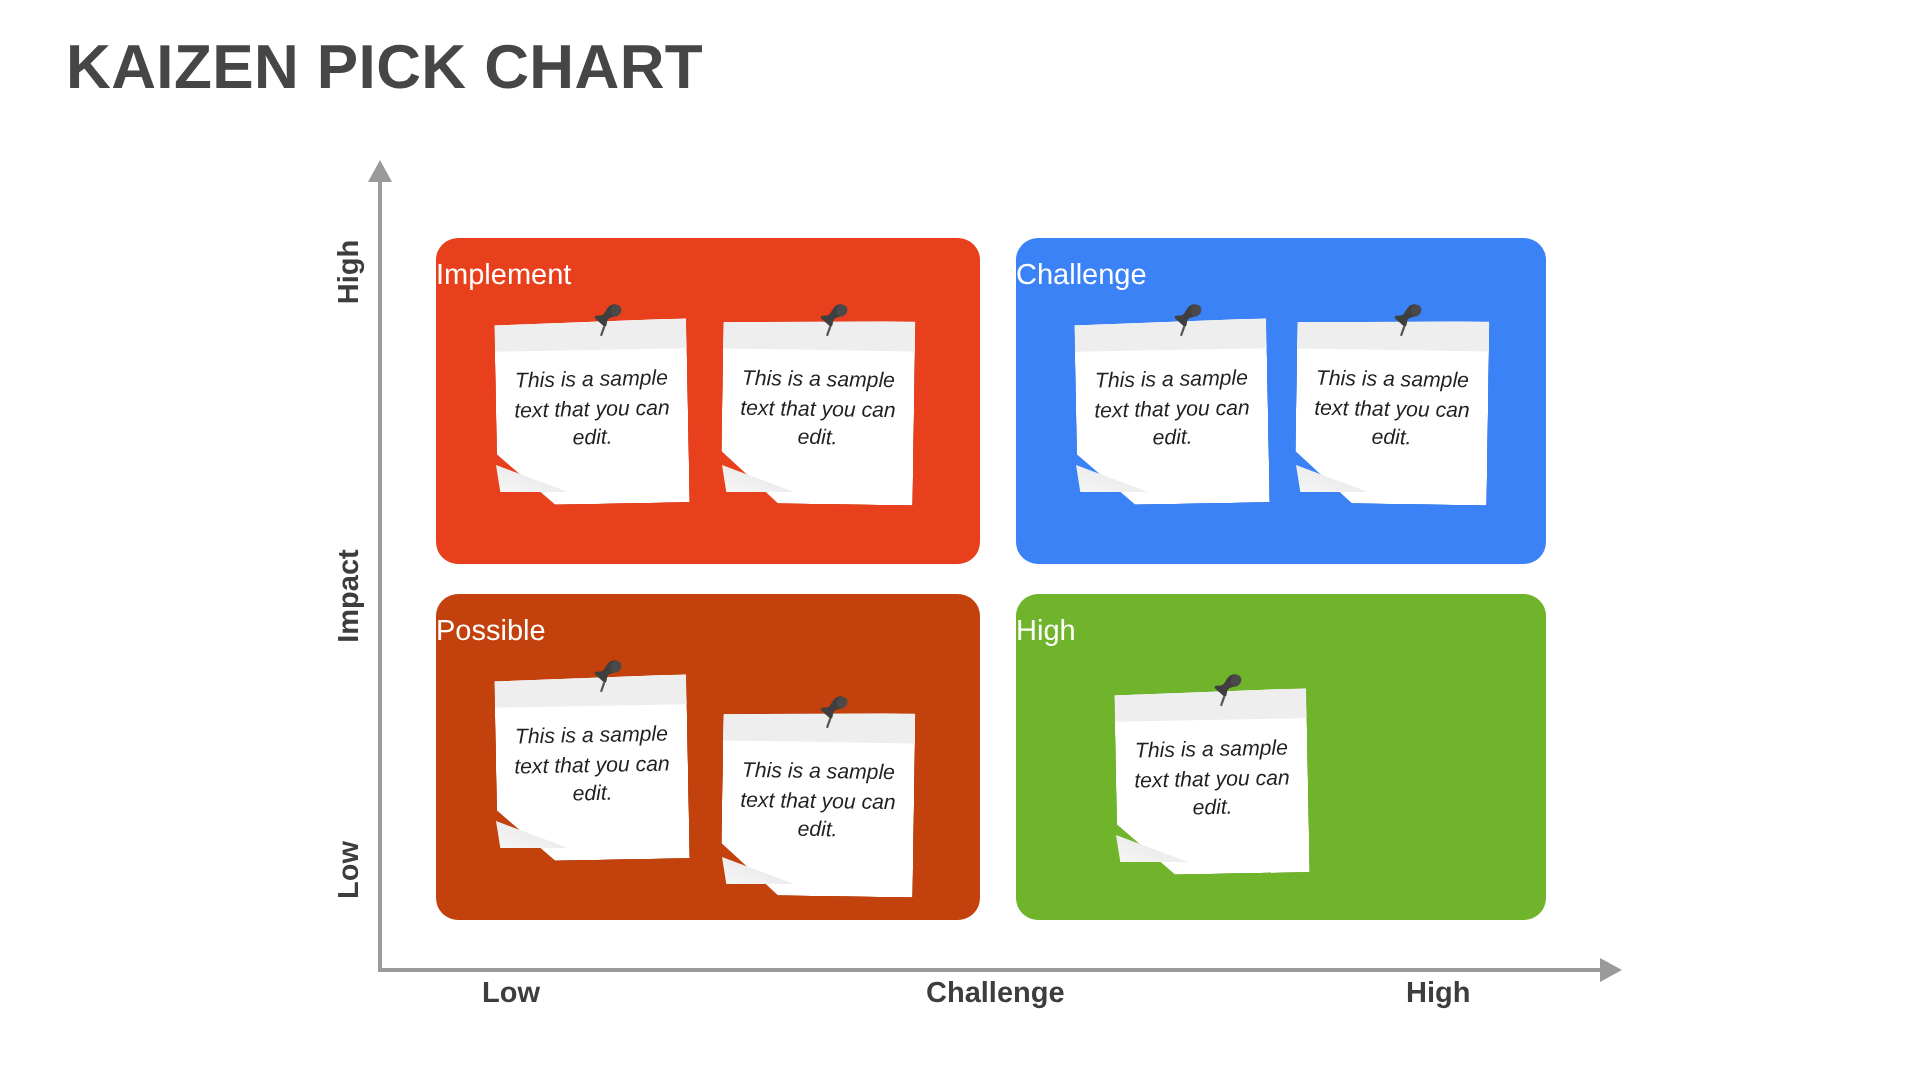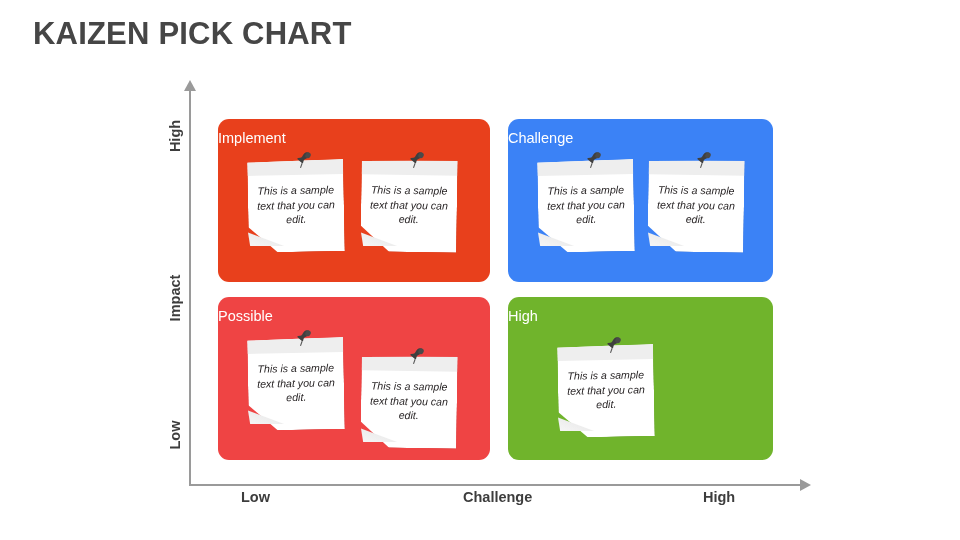--- a/index.html
+++ b/index.html
@@ -55,21 +55,21 @@
   
   .quad{
     position:absolute;border-radius:11px;overflow:hidden;
   }
   .quad-title{
     position:absolute;left:0;right:2px;top:11px;
     text-align:left;color:#ffffff;font-weight:normal;font-size:14.5px;
   }
   #quad-implement{left:218px;top:119px;width:272px;height:163px;background:#E8401C;}
   #quad-challenge{left:508px;top:119px;width:265px;height:163px;background:#3b82f6;}
-  #quad-possible {left:218px;top:297px;width:272px;height:163px;background:#ef4444;}
+  #quad-possible {left:218px;top:297px;width:272px;height:163px;background:#c2410c;}
   #quad-kill     {left:508px;top:297px;width:265px;height:163px;background:#70B42C;}
 
   
   .note{
     position:absolute;width:96px;height:97px;
   }
   .note-body{
     position:absolute;left:0;top:0;width:96px;height:92px;
     background:#ffffff;
     box-shadow:1px 1px 3px rgba(0,0,0,.22);

